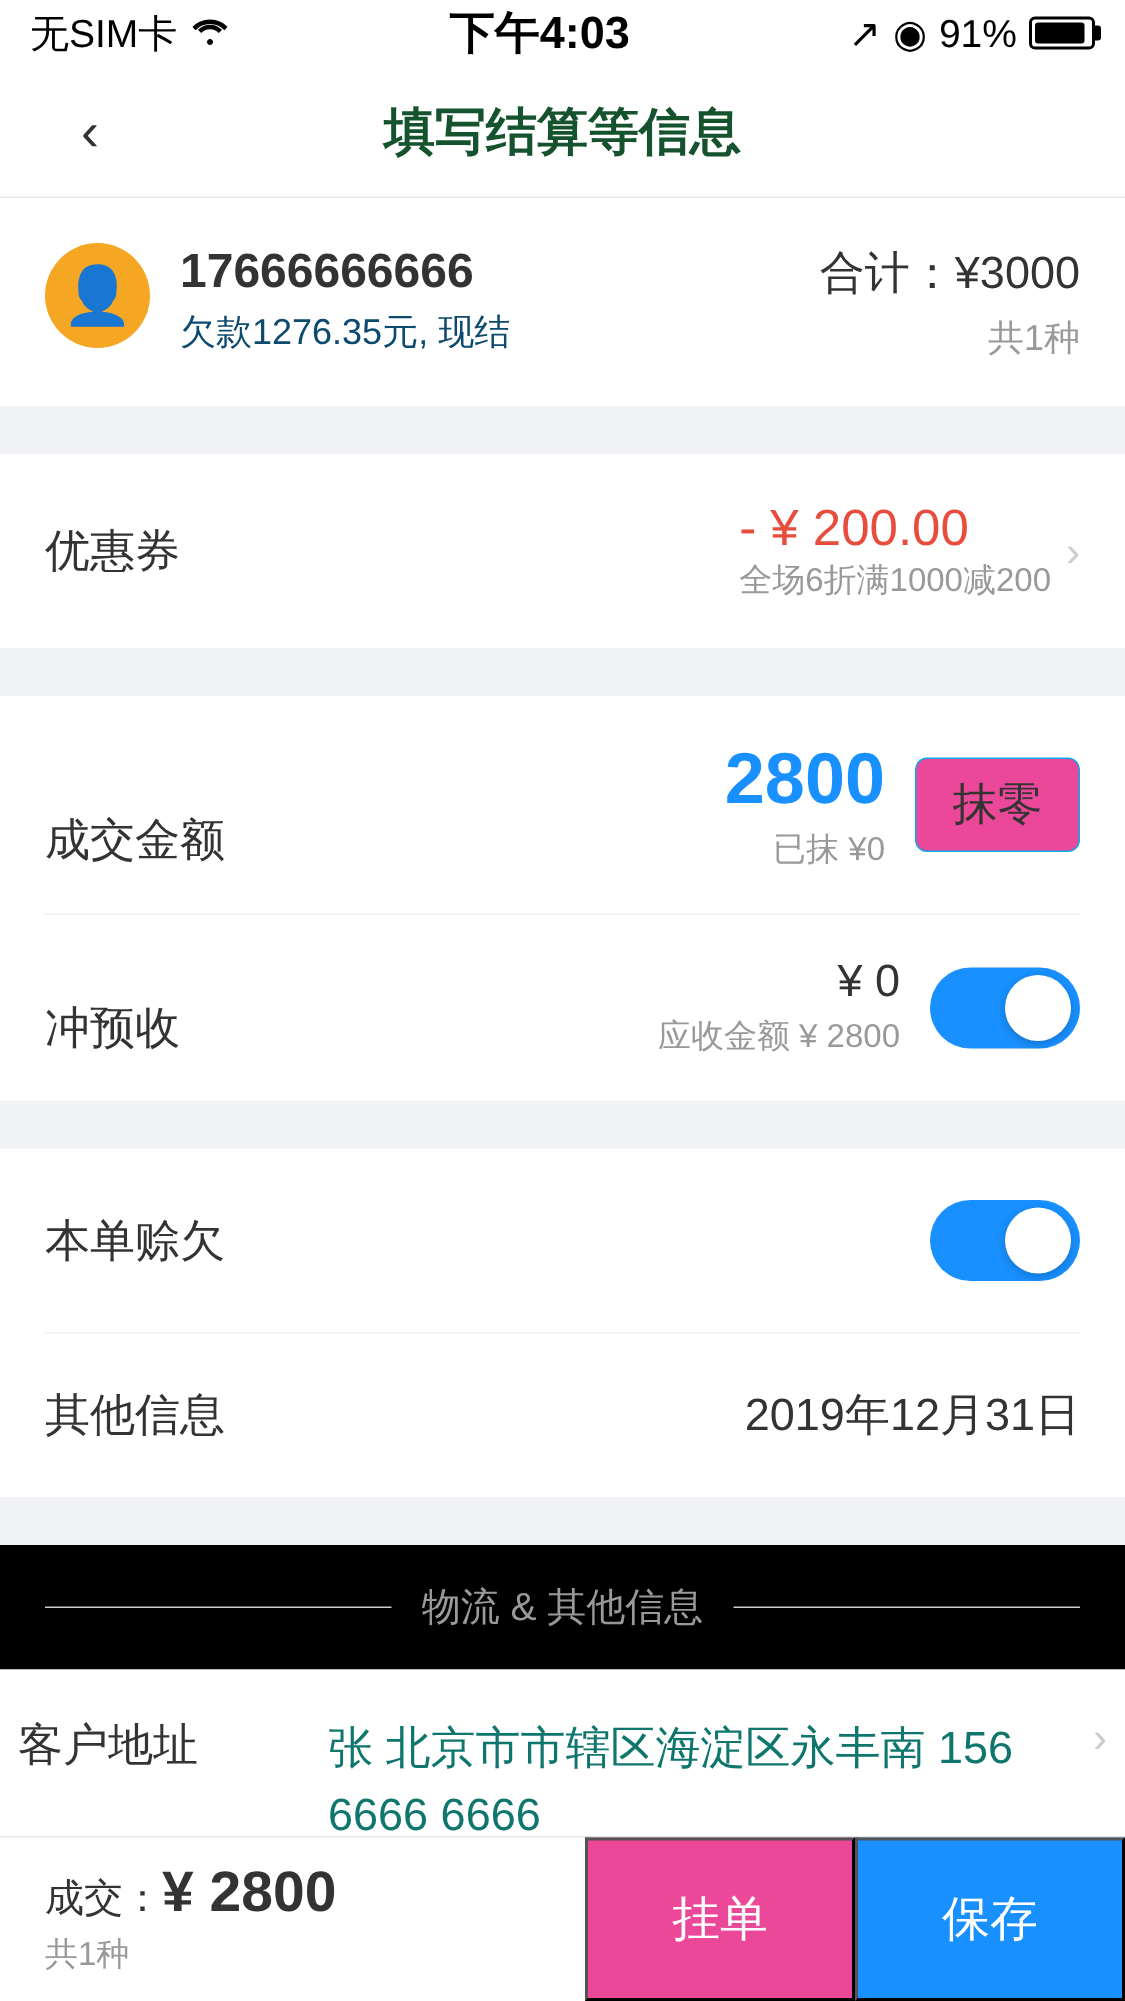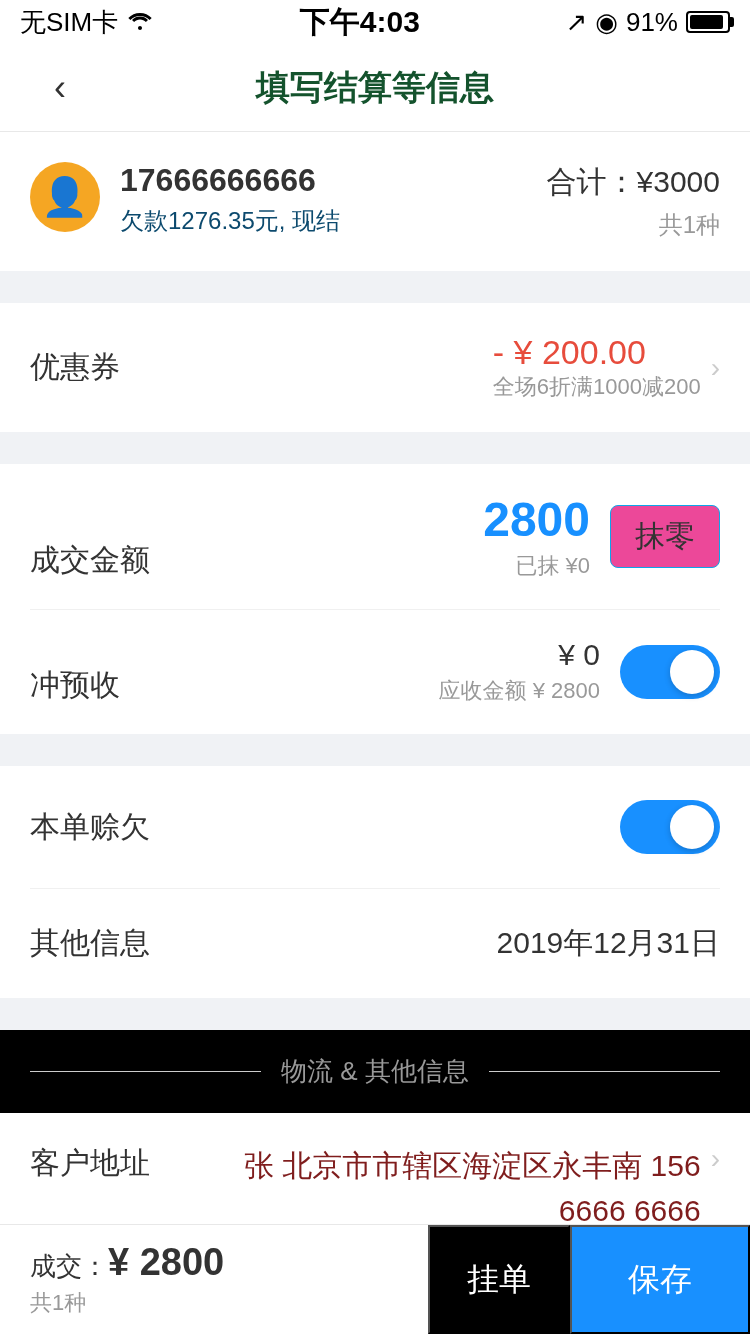--- a/index.html
+++ b/index.html
@@ -194,31 +194,31 @@
       align-items: center;
       justify-content: center;
       gap: 20px;
     }
     .logistics-line { flex: 1; height: 1px; background: #ccc; }
     .logistics-title { font-size: 26px; color: #999; white-space: nowrap; }
 
     
     .address-section {
       background: #fff;
-      padding: 0 30px;
+      padding: 0 12px;
     }
     .address-row {
       display: flex;
       align-items: flex-start;
       justify-content: space-between;
       padding: 30px 0;
     }
     .address-label { font-size: 30px; color: #333; white-space: nowrap; margin-right: 20px; flex-shrink: 0; }
     .address-right { display: flex; align-items: flex-start; flex: 1; justify-content: flex-end; gap: 10px; }
-    .address-text { font-size: 30px; color: #7f1d1d; text-align: right; max-width: 500px; line-height: 1.5; }
+    .address-text { font-size: 30px; color: #0f766e; max-width: 500px; line-height: 1.5; }
 
     
     .bottom-bar {
       position: fixed;
       bottom: 0; left: 0;
       width: 750px;
       height: 110px;
       background: #fff;
       display: flex;
       align-items: stretch;
@@ -228,22 +228,22 @@
       flex: 1;
       display: flex;
       flex-direction: column;
       justify-content: center;
       padding: 0 30px;
     }
     .bottom-deal { font-size: 26px; color: #333; }
     .bottom-deal-price { font-size: 38px; font-weight: 600; color: #333; display: inline; }
     .bottom-count { font-size: 22px; color: #999; margin-top: 4px; }
     .btn-hang {
-      width: 142px;
-      background: #000000;
+      width: 180px;
+      background: #ec4899;
       display: flex; align-items: center; justify-content: center;
       font-size: 32px; color: #fff; font-weight: 500;
       cursor: pointer;
       flex-shrink: 0;
     }
     .btn-save {
       width: 180px;
       background: #1890ff;
       display: flex; align-items: center; justify-content: center;
       font-size: 32px; color: #fff; font-weight: 500;

